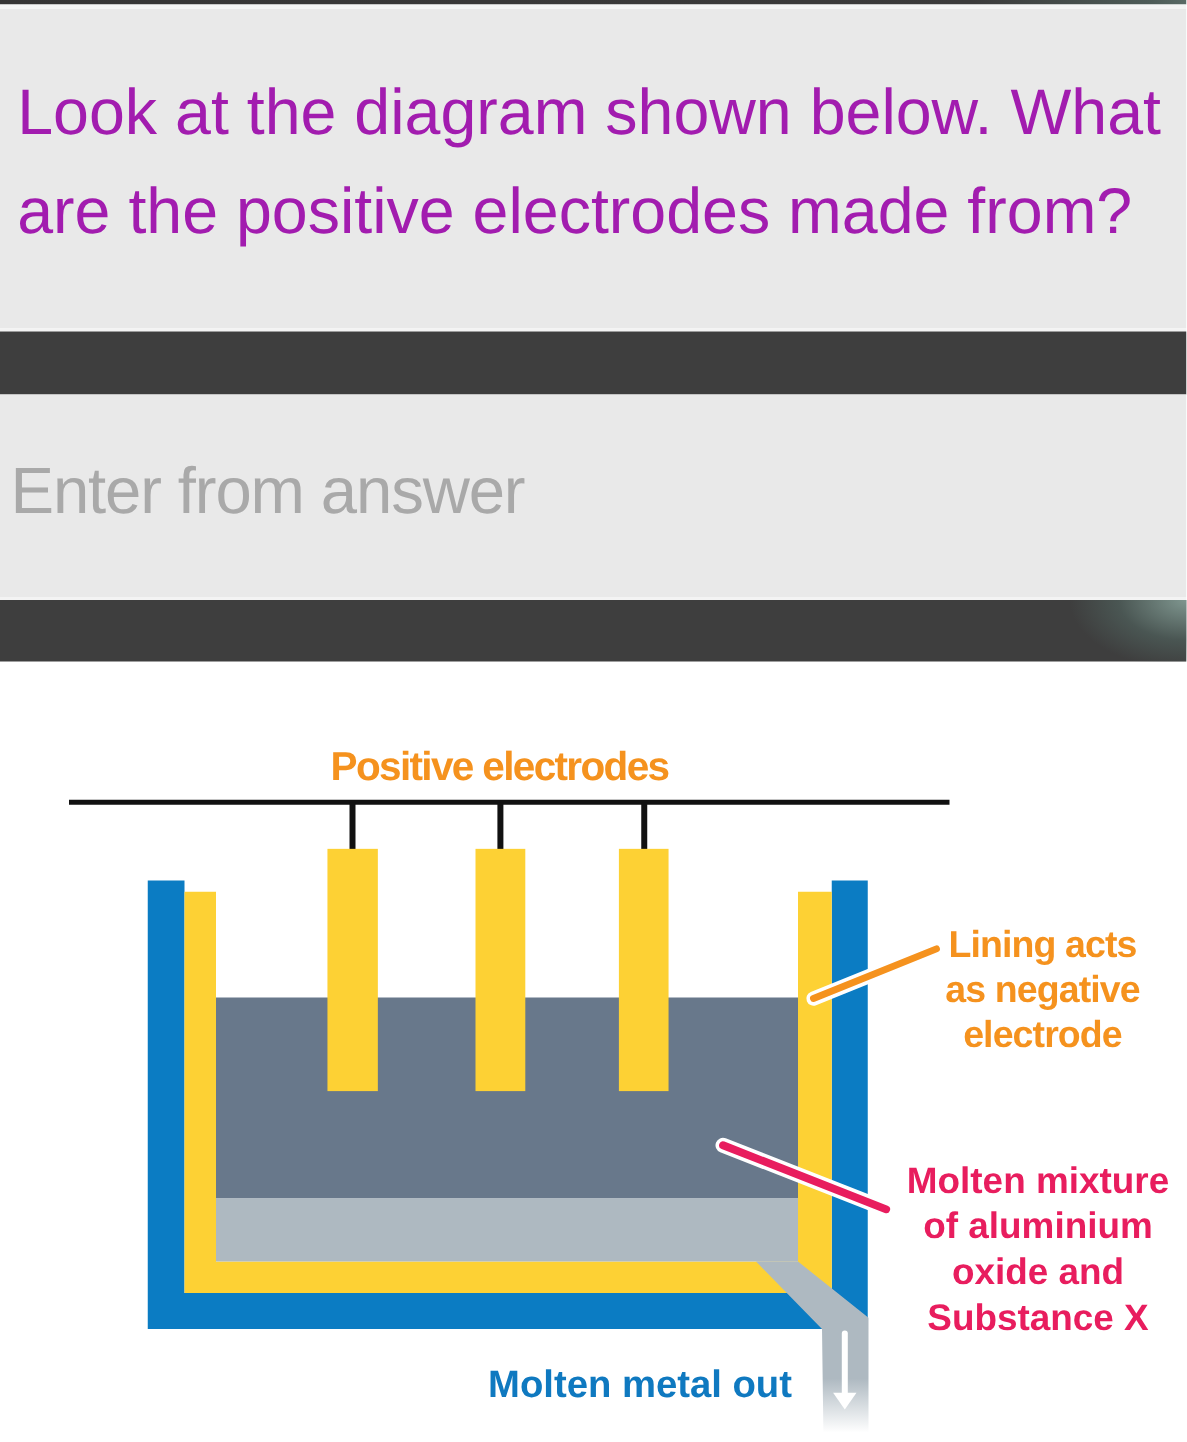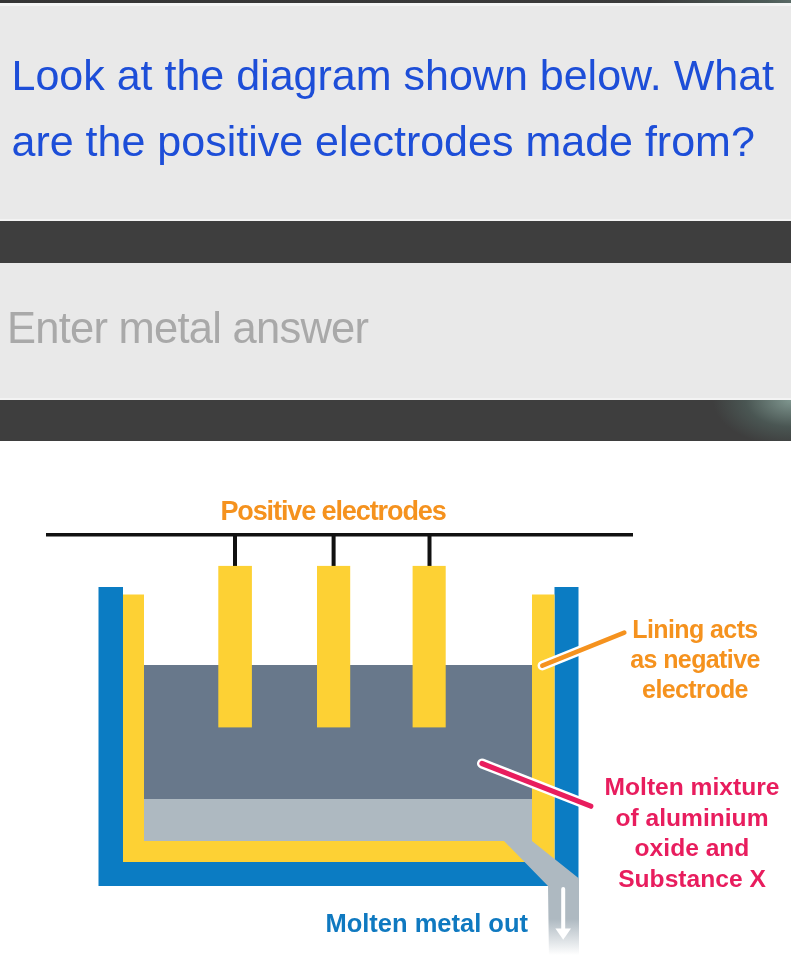--- a/index.html
+++ b/index.html
@@ -6,28 +6,28 @@
 body{width:791px;height:961px;position:relative;background:#fff;font-family:"Liberation Sans",sans-serif;overflow:hidden}
 .abs{position:absolute}
 </style>
 </head>
 <body>
 
   <div class="abs" style="left:0;top:0;width:791px;height:3px;background:linear-gradient(90deg,#353535 0%,#3b3b3b 82%,#4d5c58 97%,#5a6a66 100%)"></div>
   <div class="abs" style="left:0;top:3px;width:791px;height:2.5px;background:#f4f5f5"></div>
 
   <div class="abs" style="left:0;top:5.5px;width:791px;height:213.5px;background:#e9e9e9"></div>
-  <div class="abs" style="left:11.5px;top:42.0px;width:781px;font-size:43px;line-height:66px;letter-spacing:0px;color:#1d4ed8;">Look at the diagram shown below. What<br>are the positive electrodes made from?</div>
+  <div class="abs" style="left:11.5px;top:42.0px;width:781px;font-size:43px;line-height:66px;letter-spacing:0px;color:#a21caf;">Look at the diagram shown below. What<br>are the positive electrodes made from?</div>
   <div class="abs" style="left:32px;top:281px;width:150px;height:7px;border-radius:50%;background:rgba(120,120,120,0.10);filter:blur(2px)"></div>
 
   <div class="abs" style="left:0;top:219px;width:791px;height:2px;background:#f3f3f3"></div>
   <div class="abs" style="left:0;top:221px;width:791px;height:42px;background:#3e3e3e"></div>
 
   <div class="abs" style="left:0;top:263px;width:791px;height:135px;background:#e9e9e9"></div>
-  <div class="abs" style="left:7px;top:302px;font-size:43.5px;line-height:52px;letter-spacing:-0.75px;color:#a9a9a9;">Enter metal answer</div>
+  <div class="abs" style="left:7px;top:302px;font-size:43.5px;line-height:52px;letter-spacing:-0.75px;color:#a9a9a9;">Enter from answer</div>
 
   <div class="abs" style="left:0;top:398px;width:791px;height:2px;background:#f3f3f3"></div>
   <div class="abs" style="left:0;top:400px;width:791px;height:41px;background:radial-gradient(78px 46px at 100% 0%,#7f968f 0%,#4a5653 58%,rgba(62,62,62,0) 100%),#3e3e3e"></div>
 
   <svg class="abs" style="left:0;top:441px" width="791" height="520" viewBox="0 0 791 520">
     <defs>
       <linearGradient id="pipefade" gradientUnits="userSpaceOnUse" x1="0" y1="478" x2="0" y2="514">
         <stop offset="0" stop-color="#aeb9c1"></stop>
         <stop offset="1" stop-color="#ffffff"></stop>
       </linearGradient>

